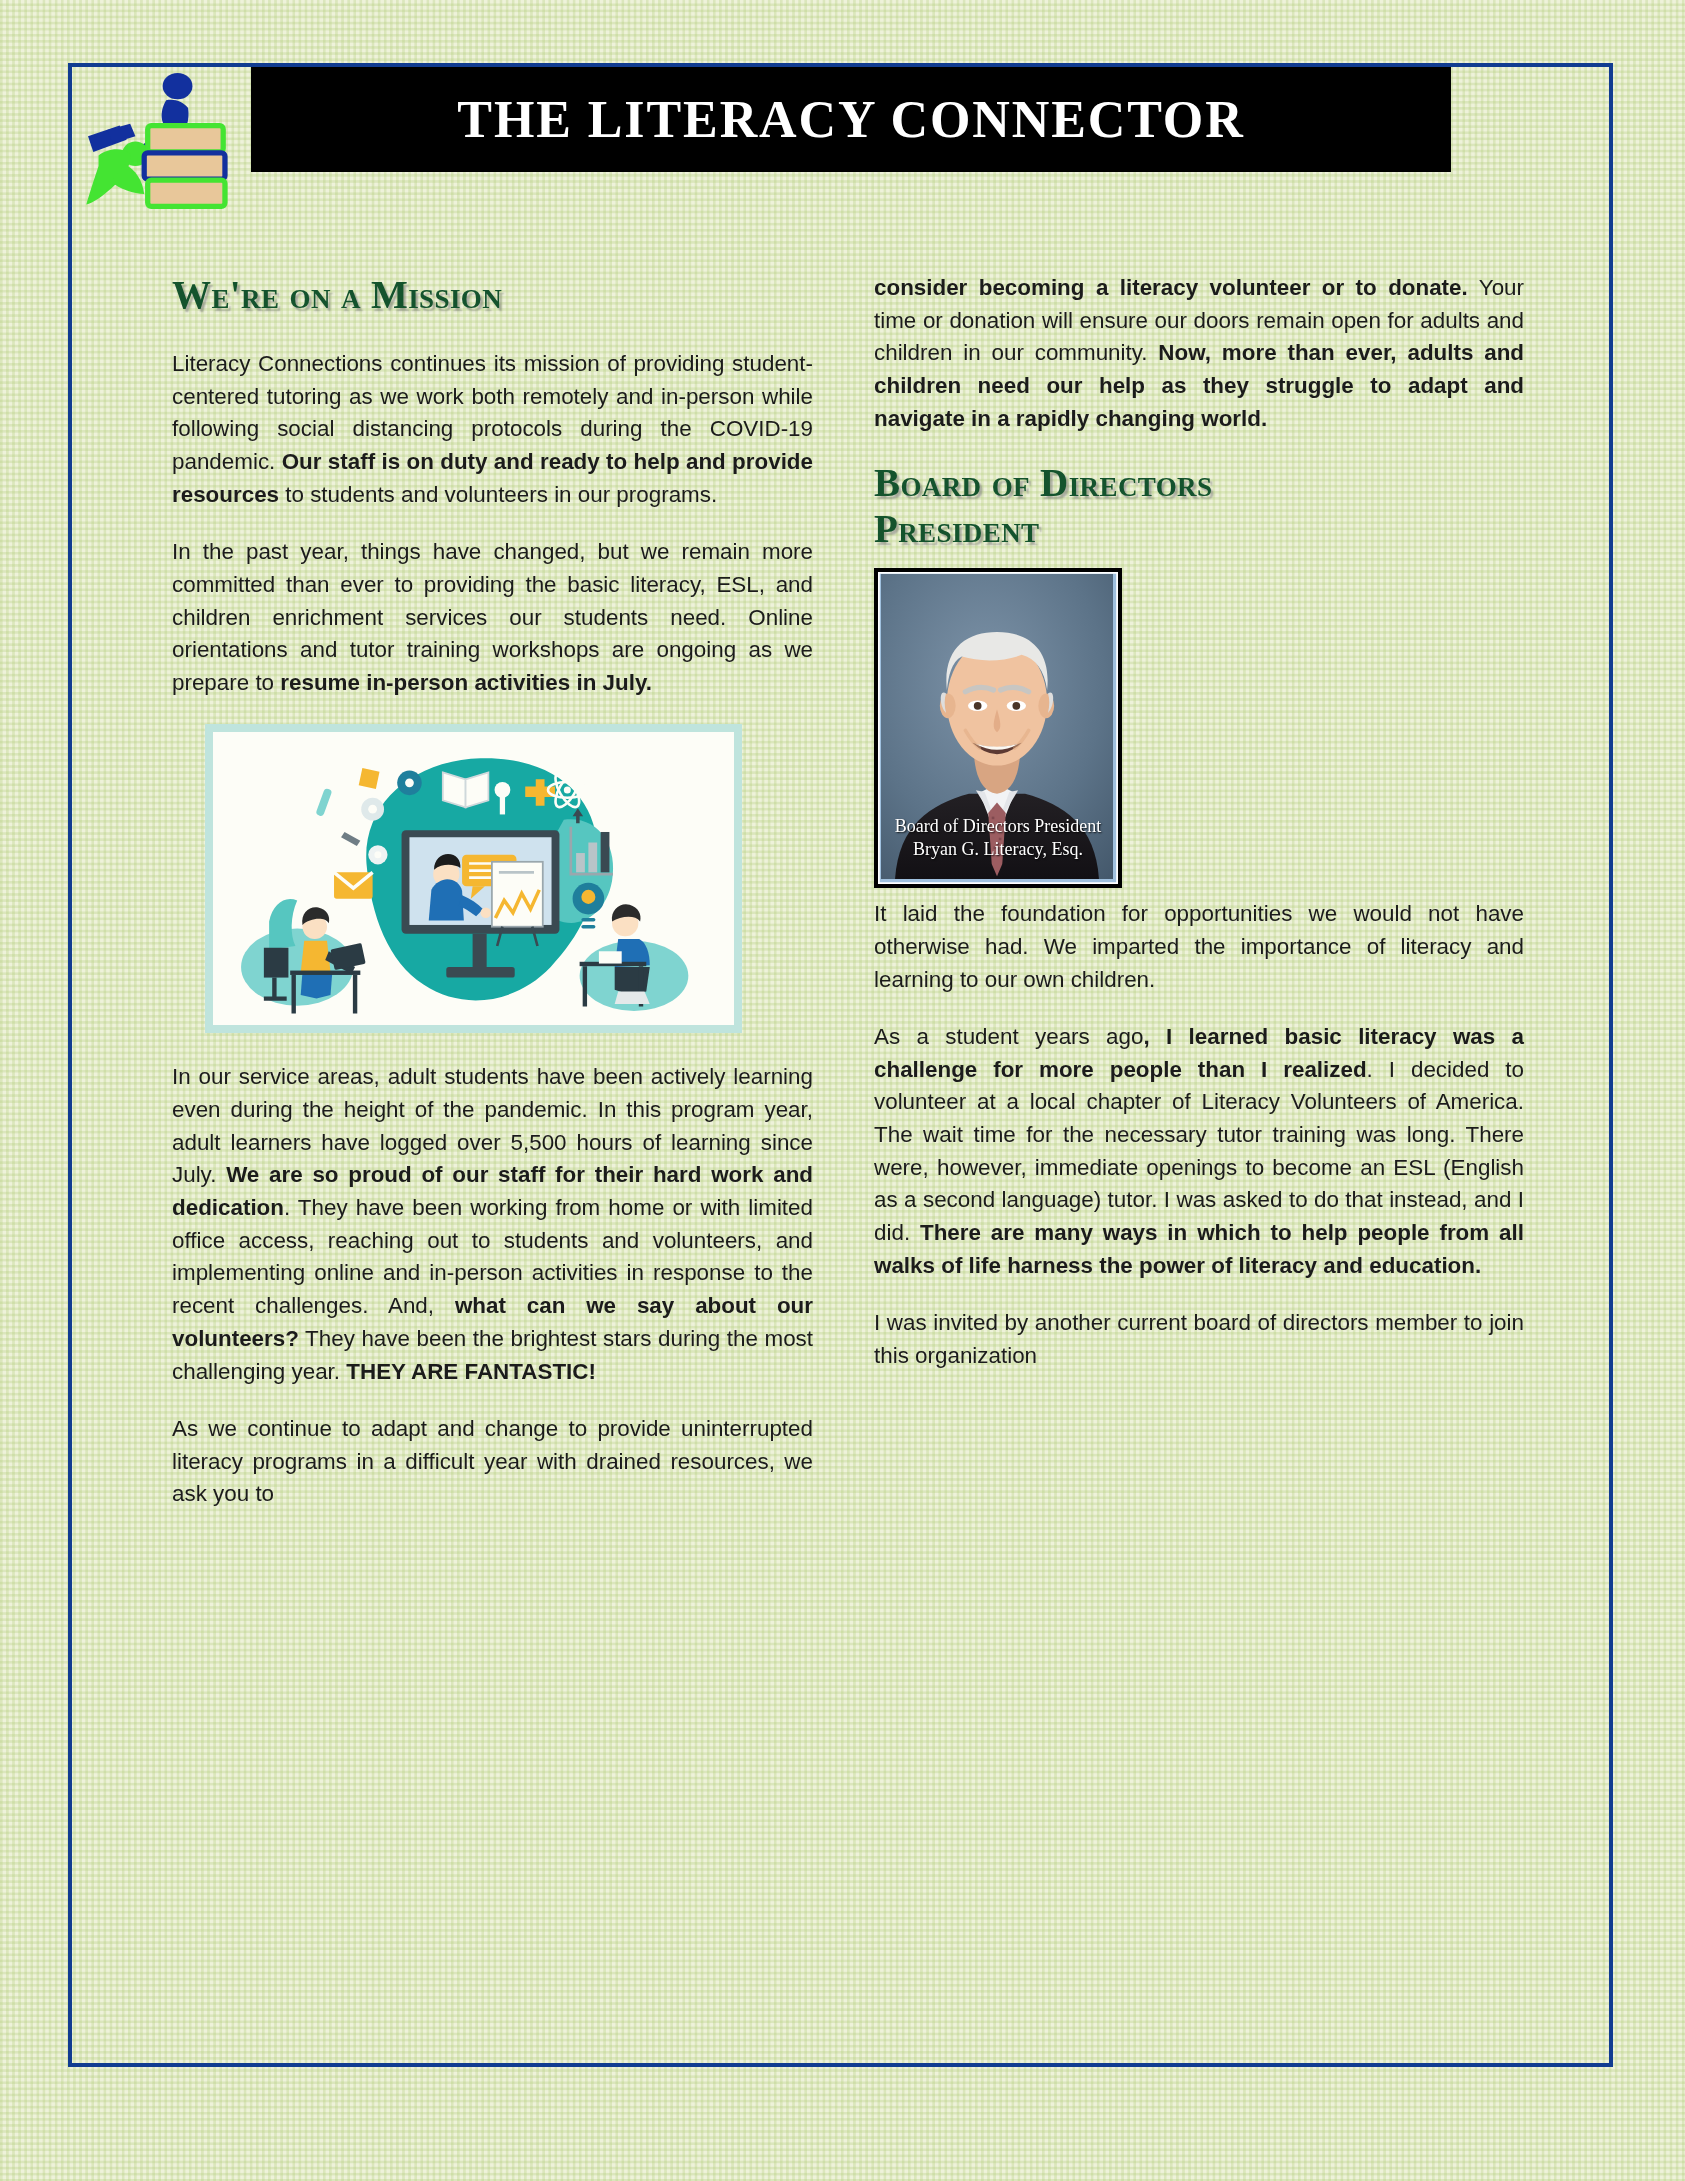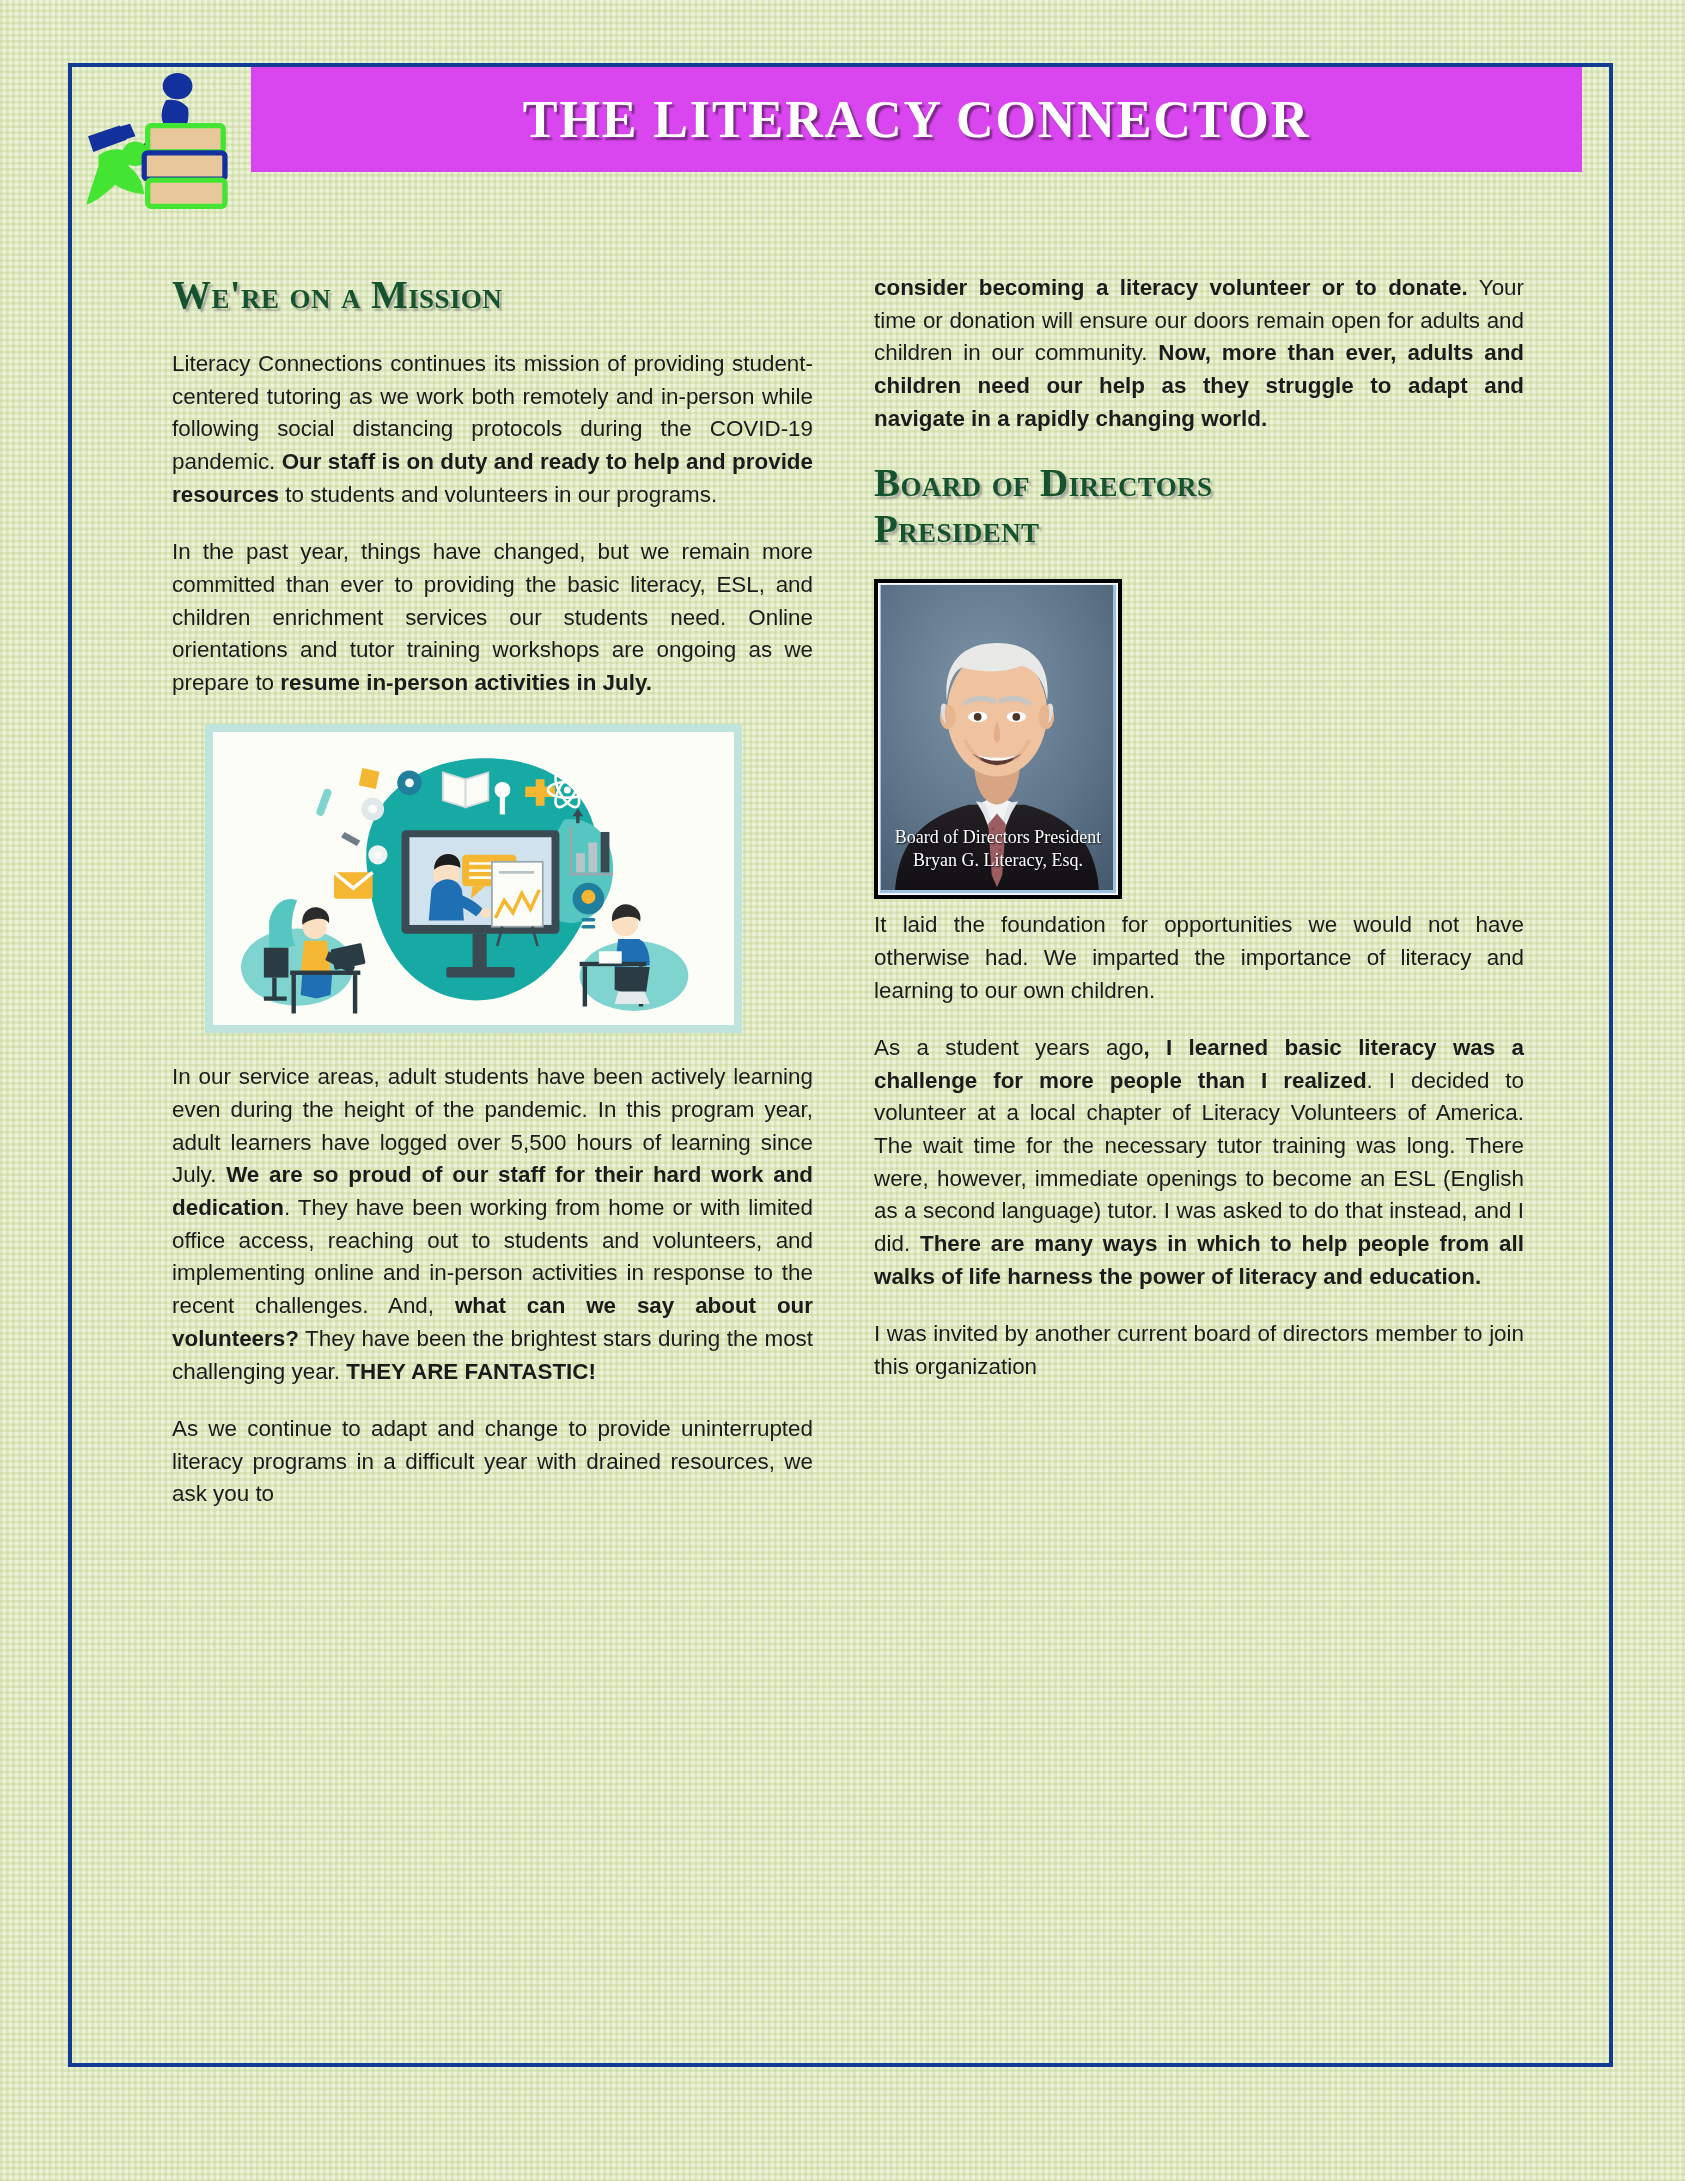--- a/index.html
+++ b/index.html
@@ -19,43 +19,43 @@
     border:4.4px solid #113c91;box-sizing:border-box;
   }
   
   .masthead{position:absolute;left:72px;top:67px;width:1466px;height:105px;}
   .logo-box{
     position:absolute;left:0;top:-0.9px;width:177px;height:174px;
     box-sizing:border-box;
   }
   .logo-svg{position:absolute;left:8.8px;top:5.3px;}
   .title-bar{
-    position:absolute;left:179px;top:0;width:1331px;height:105px;
-    background:#d946ef;display:flex;align-items:center;justify-content:center;
+    position:absolute;left:179px;top:0;width:1200px;height:105px;
+    background:#000000;display:flex;align-items:center;justify-content:center;
   }
   .title-bar h1{
     margin:0;color:#ffffff;font-family:"Liberation Serif", serif;
     font-size:52px;font-weight:bold;letter-spacing:1.9px;
     text-shadow:2.6px 2.6px 1.8px rgba(0,0,0,.45);
     white-space:nowrap;
   }
   
   .col{position:absolute;top:272px;}
   .col-left{left:172px;width:641px;}
   .col-right{left:874px;width:650px;}
   h2.section{
     margin:0 0 30px 0;
     font-family:"Liberation Serif", serif;
     color:#14532d;font-weight:bold;
     font-size:39px;line-height:1.18;
     font-variant:small-caps;
     text-shadow:2.6px 2.6px 1.8px rgba(120,120,120,.55);
     letter-spacing:0.4px;
   }
-  h2.section.tight{margin-bottom:23px;}
+  h2.section.tight{margin-bottom:12px;}
   p{
     margin:0 0 24.6px 0;
     font-size:22.4px;line-height:1.46;color:#1b1b1b;
     text-align:justify;text-justify:inter-word;
     hyphens:none;
   }
   p b{font-weight:bold;}
   .narrow p{font-size:22px;line-height:1.52;text-align:left;}
   
   .illus-wrap{

